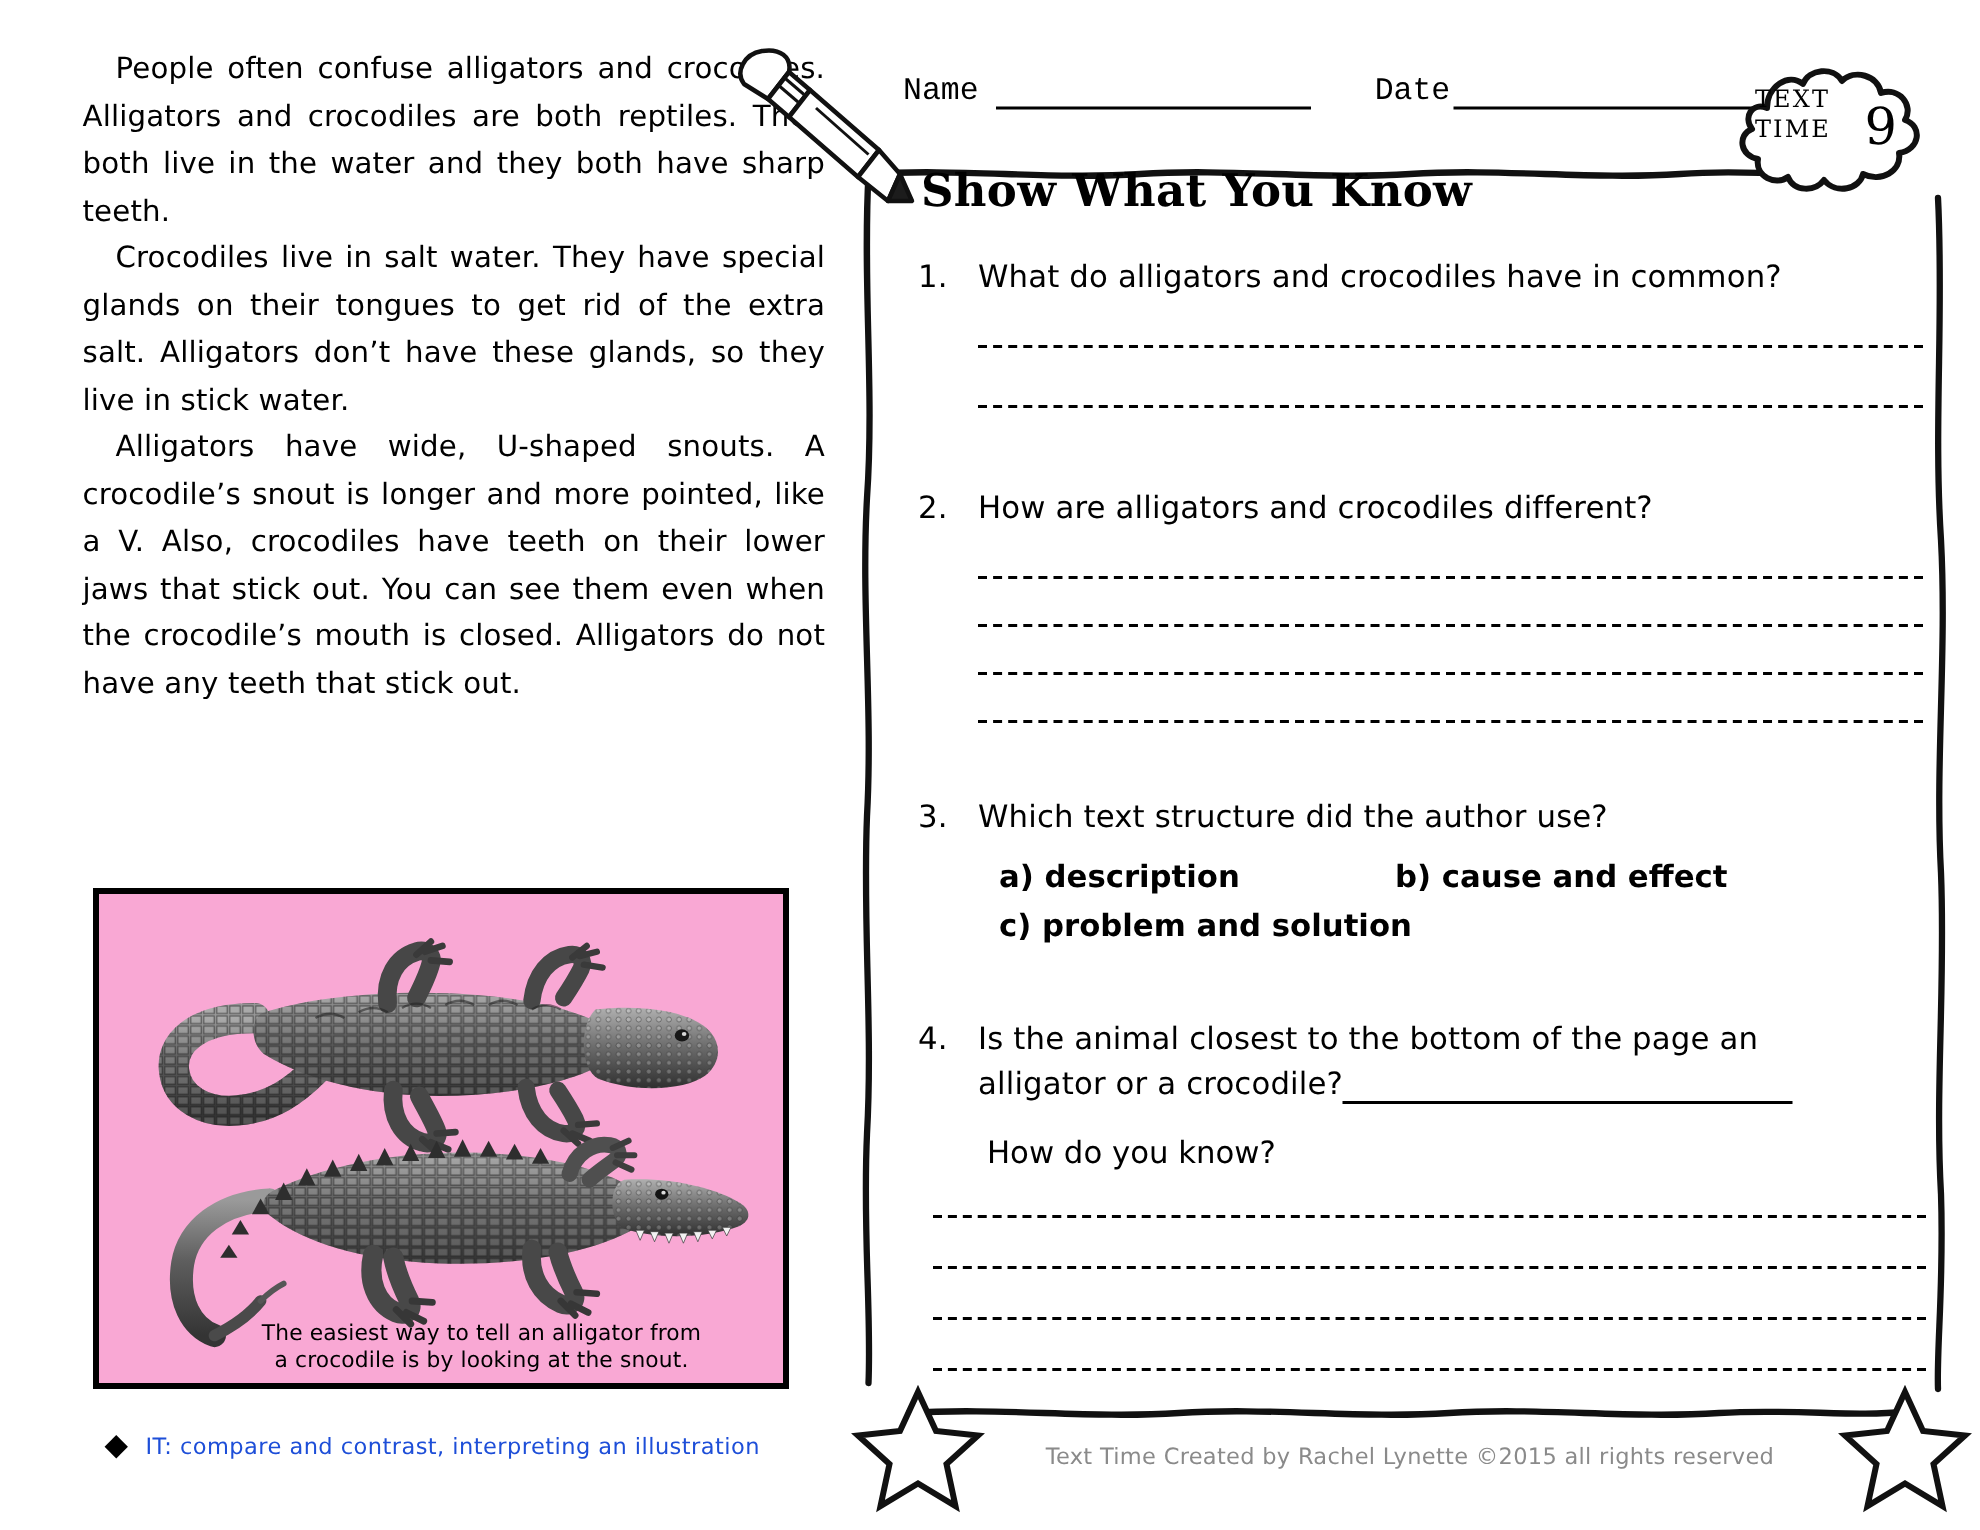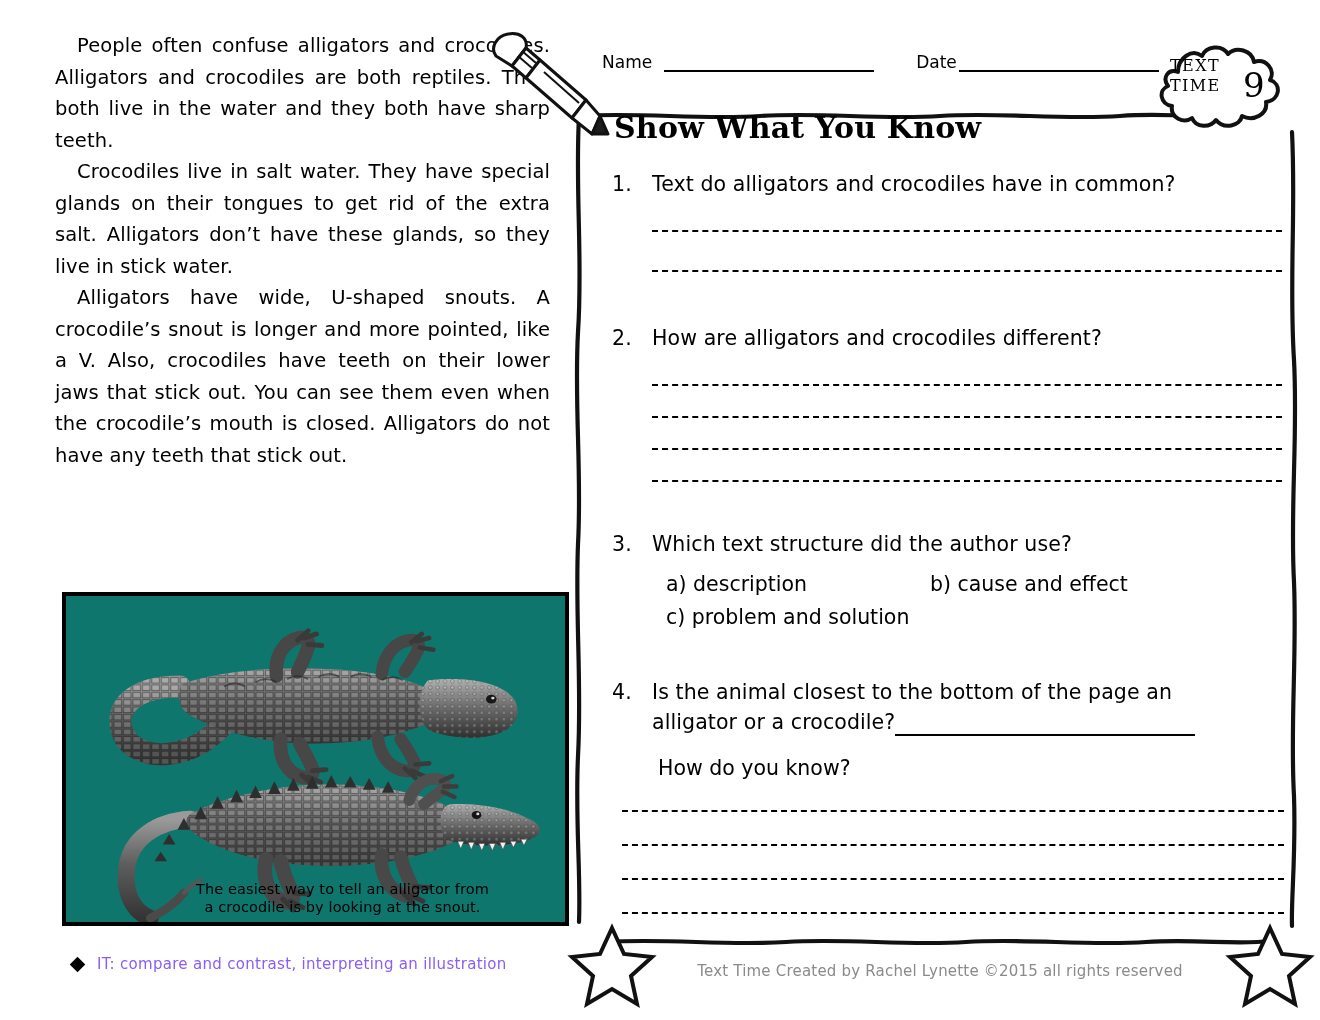--- a/index.html
+++ b/index.html
@@ -45,24 +45,24 @@
   .article-body p {
     margin: 0;
     text-indent: 22px;
   }
 
   
   .photo-frame {
     position: absolute;
     left: 62px;
     top: 592px;
-    width: 507px;
+    width: 464px;
     height: 334px;
     border: 4px solid #000;
-    background: #0f766e;
+    background: #f9a8d4;
     box-sizing: border-box;
     overflow: hidden;
   }
   .photo-inner { position: absolute; inset: 0; }
   .photo-caption {
     position: absolute;
     left: 0; right: 6px;
     bottom: 6px;
     text-align: center;
     font-size: 14.5px;
@@ -80,21 +80,21 @@
     align-items: center;
     gap: 14px;
   }
   .diamond-bullet {
     width: 11px; height: 11px;
     background: #000;
     transform: rotate(45deg);
   }
   .left-footer-text {
     font-size: 15px;
-    color: #8b5cf6;
+    color: #1d4ed8;
     letter-spacing: 0.3px;
   }
 
   
   .right-panel {
     position: absolute;
     left: 570px;
     top: 20px;
     width: 740px;
     height: 960px;
@@ -106,21 +106,22 @@
     overflow: visible;
   }
 
   .name-row {
     position: absolute;
     left: 32px;
     top: 30px;
     width: 660px;
     display: flex;
     align-items: flex-end;
-    font-size: 17px;
+    font-size: 21px;
+    font-family: Liberation Mono, monospace;
   }
   .field-label { white-space: nowrap; }
   .field-rule {
     border-bottom: 2px solid #000;
     height: 20px;
   }
   .rule-name { width: 210px; margin-left: 12px; }
   .rule-date { width: 200px; margin-left: 2px; }
   .gap-md { width: 42px; }
 
@@ -164,21 +165,21 @@
   }
   .answer-line.wide { margin-left: 14px; margin-right: 4px; }
 
   .choices {
     margin-left: 44px;
     margin-top: 10px;
     font-size: 20.5px;
     line-height: 33px;
   }
   .choice-row { display: flex; }
-  .choice { white-space: nowrap; }
+  .choice { white-space: nowrap; font-weight: bold; }
   .choice-a { width: 270px; flex: 0 0 270px; padding-left: 14px; box-sizing: border-box; }
   .choice-c { width: 270px; flex: 0 0 270px; padding-left: 14px; box-sizing: border-box; }
   .choice-b { padding-left: 8px; }
   .choice-d { padding-left: 18px; }
 
   .inline-rule {
     display: inline-block;
     border-bottom: 2px solid #000;
     height: 17px;
     vertical-align: bottom;
@@ -411,21 +412,21 @@
       <span class="field-rule rule-date"></span>
     </div>
 
     <div class="section-heading">Show What You Know</div>
 
     <div class="questions">
 
       <div class="q-block" style="margin-top:0;">
         <div class="q-row">
           <span class="q-num">1.</span>
-          <span class="q-text">Text do alligators and crocodiles have in common?</span>
+          <span class="q-text">What do alligators and crocodiles have in common?</span>
         </div>
         <div class="answer-line" style="margin-top:32px;"></div>
         <div class="answer-line" style="margin-top:38px;"></div>
       </div>
 
       <div class="q-block" style="margin-top:52px;">
         <div class="q-row">
           <span class="q-num">2.</span>
           <span class="q-text">How are alligators and crocodiles different?</span>
         </div>

